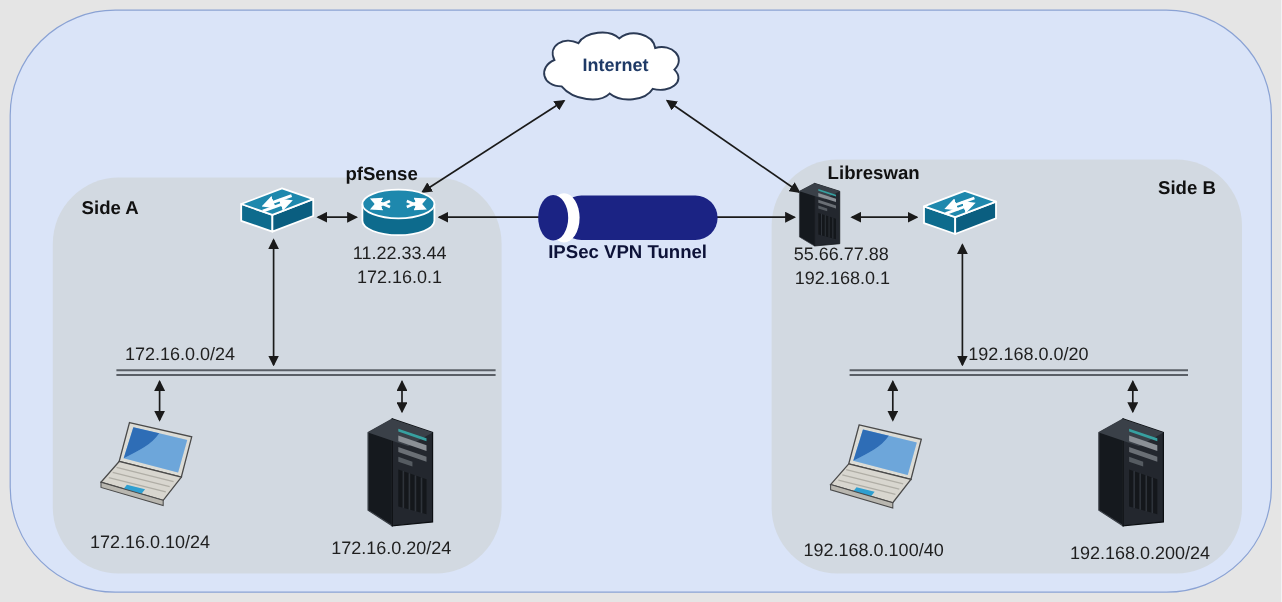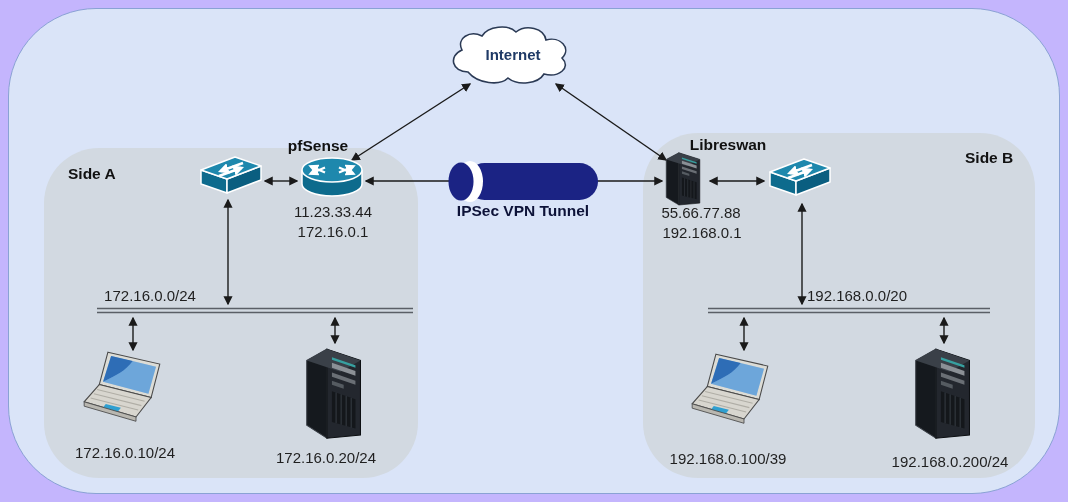--- a/index.html
+++ b/index.html
@@ -1,18 +1,18 @@
 <!DOCTYPE html>
 <html><head>
 <meta charset="utf-8">
 <style>
   html,body{margin:0;padding:0;background:#fff;}
   #canvas{
     position:relative;width:1068px;height:502px;overflow:hidden;
-    font-family:"Liberation Sans",sans-serif;background:#c4b5fd;
+    font-family:"Liberation Sans",sans-serif;background:#e5e5e5;
   }
   .outer-rect{
     position:absolute;left:8px;top:8px;width:1050px;height:484px;
     background:#dae4f8;border:1.5px solid #8aa2d4;border-radius:88px;
   }
   .side-panel{
     position:absolute;background:#d2d9e1;border-radius:55px;
   }
   #panel-a{left:44px;top:148px;width:374px;height:330px;}
   #panel-b{left:643px;top:133px;width:392px;height:345px;}
@@ -129,25 +129,25 @@
     <use href="#sym-tower" transform="translate(909,341) scale(1.68,1.62)"></use>
   </svg>
 
   <div class="lbl c navy" style="left:513px;top:46px;">Internet</div>
   <div class="lbl b" style="left:68px;top:165px;">Side A</div>
   <div class="lbl b" style="left:933px;top:149px;margin-left:32px;">Side B</div>
   <div class="lbl c b" style="left:318px;top:137px;">pfSense</div>
   <div class="lbl c b" style="left:728px;top:136px;">Libreswan</div>
   <div class="lbl c tunnel" style="left:523px;top:202px;">IPSec VPN Tunnel</div>
 
-  <div class="lbl c" style="left:333px;top:203px;">11.23.33.44</div>
+  <div class="lbl c" style="left:333px;top:203px;">11.22.33.44</div>
   <div class="lbl c" style="left:333px;top:223px;">172.16.0.1</div>
   <div class="lbl c" style="left:701px;top:204px;">55.66.77.88</div>
   <div class="lbl c" style="left:702px;top:224px;">192.168.0.1</div>
 
   <div class="lbl c" style="left:150px;top:287px;">172.16.0.0/24</div>
   <div class="lbl c" style="left:857px;top:287px;">192.168.0.0/20</div>
 
   <div class="lbl c" style="left:125px;top:444px;text-align:right;">172.16.0.10/24</div>
   <div class="lbl c" style="left:326px;top:449px;">172.16.0.20/24</div>
-  <div class="lbl c" style="left:728px;top:450px;">192.168.0.100/39</div>
+  <div class="lbl c" style="left:728px;top:450px;">192.168.0.100/40</div>
   <div class="lbl c" style="left:950px;top:453px;">192.168.0.200/24</div>
 </div>
 
 </body></html>

